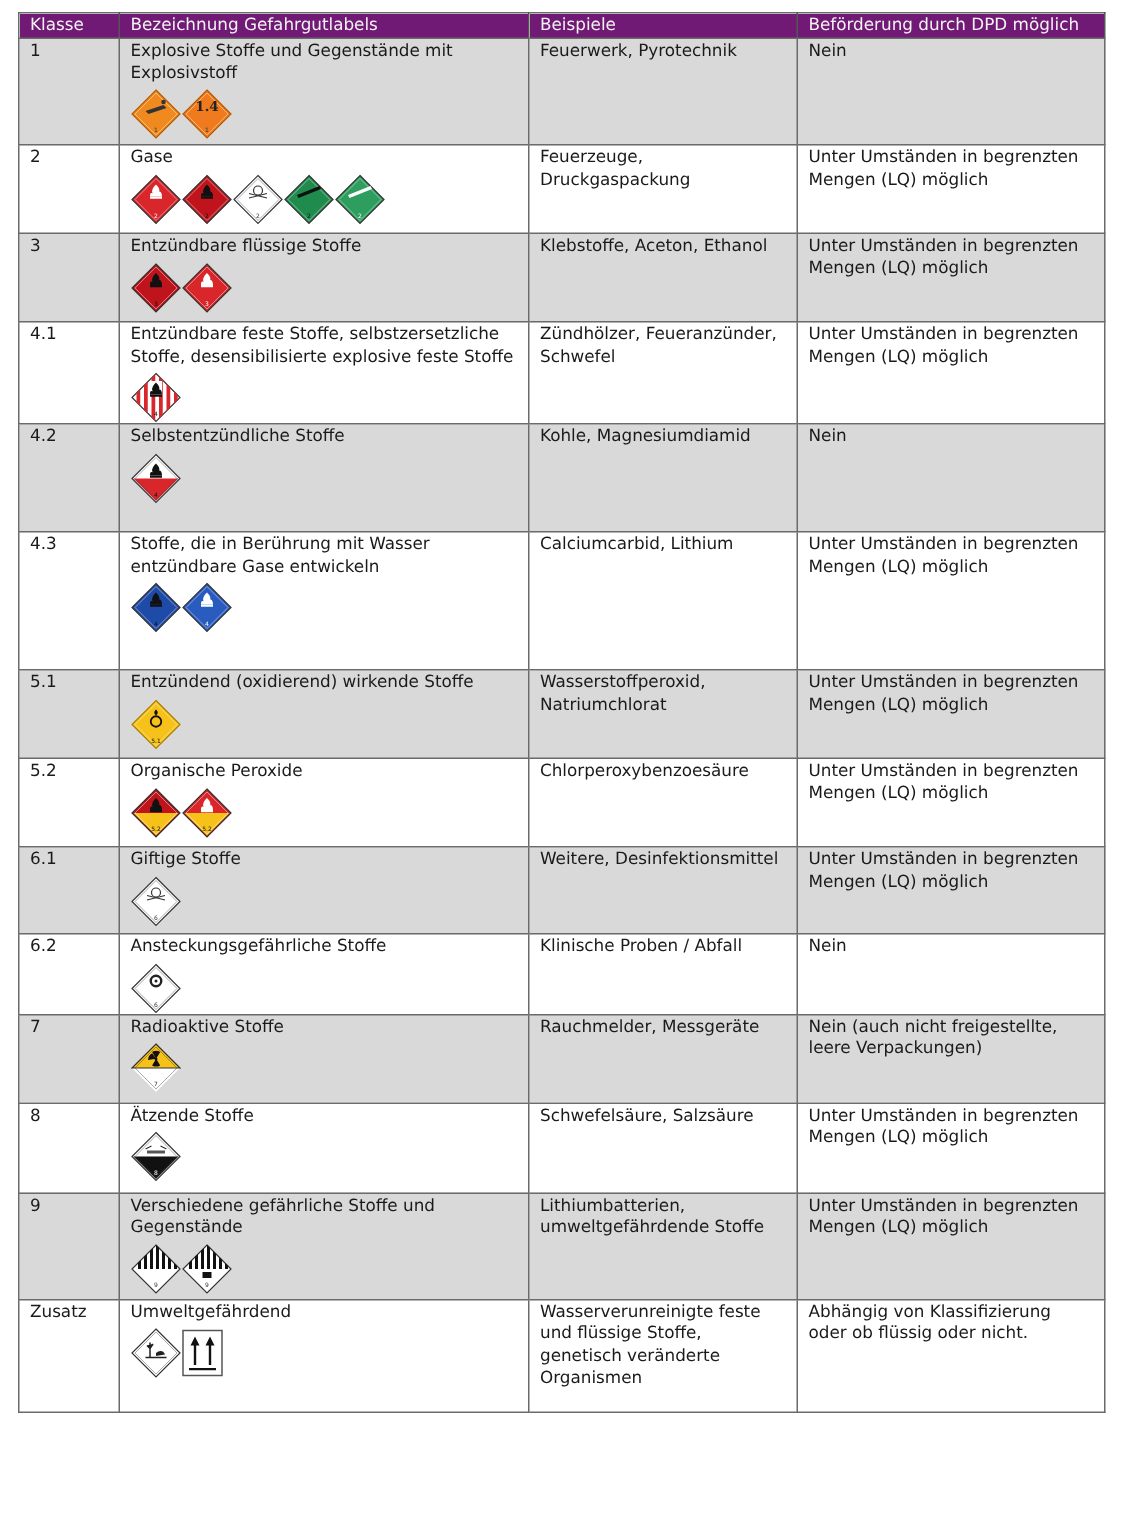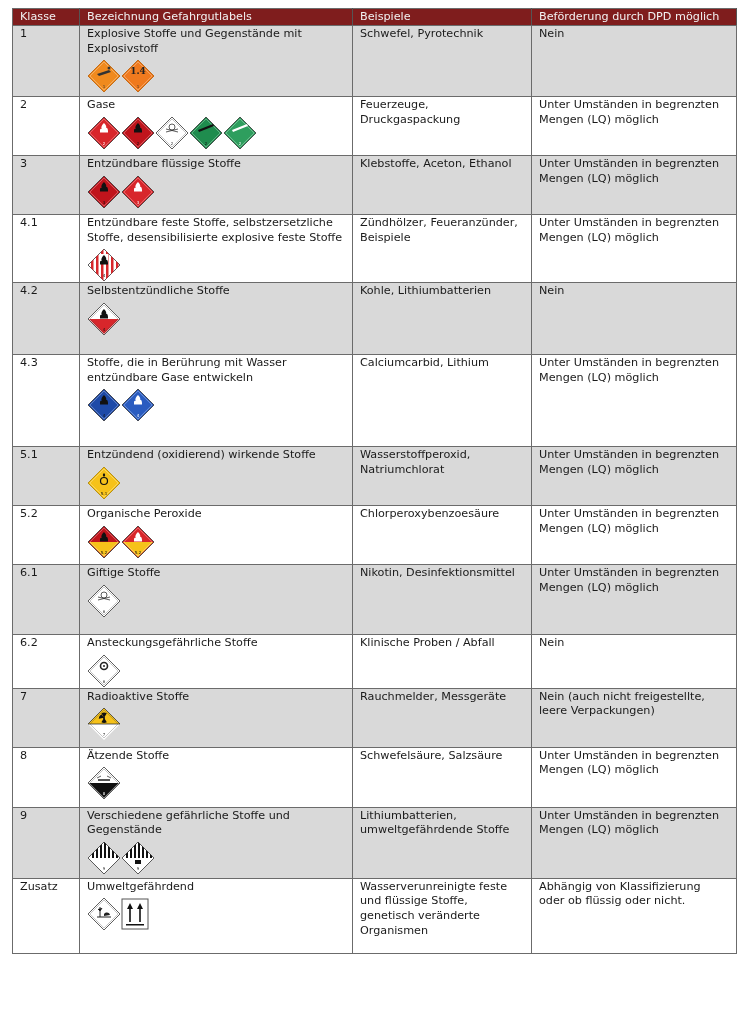--- a/index.html
+++ b/index.html
@@ -4,21 +4,21 @@
 <style>
   html, body { margin:0; padding:0; background:#ffffff; }
   body { width:749px; height:1024px; position:relative; overflow:hidden;
          font-family:"DejaVu Sans", sans-serif; color:#1a1a1a; }
   table.gg { position:absolute; left:12px; top:8px; border-collapse:collapse;
              table-layout:fixed; width:724px; font-size:11.2px; line-height:14.6px; }
   table.gg col.c1 { width:67px; }
   table.gg col.c2 { width:273px; }
   table.gg col.c3 { width:179px; }
   table.gg col.c4 { width:205px; }
-  table.gg th { background:#7f1d1d; color:#f2f2f2; font-weight:normal; text-align:left;
+  table.gg th { background:#701a75; color:#f2f2f2; font-weight:normal; text-align:left;
                 padding:0 7px; height:16px; border:1px solid #6b6b6b; border-right:1px solid #555; white-space:nowrap; overflow:hidden; }
   table.gg td { vertical-align:top; padding:1px 7px 0 7px; border:1px solid #6b6b6b; }
   tr.shade td { background:#d9d9d9; }
   tr.plain td { background:#ffffff; }
   .labels { display:flex; align-items:center; gap:0; margin-top:3px; }
   .dia { width:34px; height:34px; position:relative; display:inline-block; }
   .dia svg { width:34px; height:34px; display:block; }
   .sq svg { width:28px; height:32px; display:block; }
 </style>
 </head>
@@ -57,21 +57,21 @@
             <span class="dia">
               <svg viewBox="0 0 34 34">
                 <path d="M17,1 L33,17 L17,33 L1,17 Z" fill="#f07a1e" stroke="#b85a00" stroke-width="0.8"></path>
                 <path d="M17,3 L31,17 L17,31 L3,17 Z" fill="none" stroke="#fff" stroke-width="0.5" opacity="0.6"></path>
                 <text x="17" y="15" font-size="9" font-weight="bold" text-anchor="middle" fill="#222" font-family="DejaVu Serif, serif">1.4</text>
                 <text x="17" y="29" font-size="4" text-anchor="middle" fill="#333" font-family="DejaVu Sans, sans-serif">1</text>
               </svg>
             </span>
           </div>
     </td>
-    <td><span>Schwefel, Pyrotechnik</span></td>
+    <td><span>Feuerwerk, Pyrotechnik</span></td>
     <td><span>Nein</span></td>
       </tr>
       <tr class="plain" style="height: 59px;">
     <td><span>2</span></td>
     <td>
       <div>Gase</div>
       <div class="labels">
             <span class="dia">
               <svg viewBox="0 0 34 34">
                 <path d="M17,1 L33,17 L17,33 L1,17 Z" fill="#d8262b" stroke="#333" stroke-width="0.8"></path>
@@ -170,41 +170,41 @@
                   <rect x="29" y="0" width="2.5" height="34" fill="#d8262b"></rect>
                 </g>
                 <rect x="13" y="6" width="8" height="10" fill="#fff"></rect>
                 <path d="M17,7 C14,10 14,12 15,13 C13,12 13,14 13,15 L21,15 C21,13 20,11 19,12 C20,10 18,8 17,7 Z" fill="#111"></path>
                 <rect x="13" y="15" width="8" height="1.5" fill="#111"></rect>
                 <text x="17" y="29" font-size="4" text-anchor="middle" fill="#111" font-family="DejaVu Sans, sans-serif">4</text>
               </svg>
             </span>
           </div>
     </td>
-    <td><span>Zündhölzer, Feueranzünder, Beispiele</span></td>
+    <td><span>Zündhölzer, Feueranzünder, Schwefel</span></td>
     <td><span>Unter Umständen in begrenzten Mengen (LQ) möglich</span></td>
       </tr>
       <tr class="shade" style="height: 72px;">
     <td><span>4.2</span></td>
     <td>
       <div>Selbstentzündliche Stoffe</div>
       <div class="labels">
             <span class="dia">
               <svg viewBox="0 0 34 34">
                 <path d="M17,1 L33,17 L17,33 L1,17 Z" fill="#ffffff" stroke="#333" stroke-width="0.8"></path>
                 <path d="M2,17 L32,17 L17,32 Z" fill="#d8262b"></path>
                 <path d="M17,3 L31,17 L17,31 L3,17 Z" fill="none" stroke="#444" stroke-width="0.5" opacity="0.6"></path>
                 <path d="M17,7 C14,10 14,12 15,13 C13,12 13,14 13,15 L21,15 C21,13 20,11 19,12 C20,10 18,8 17,7 Z" fill="#111"></path>
                 <rect x="13" y="15" width="8" height="1.5" fill="#111"></rect>
                 <text x="17" y="29" font-size="4" text-anchor="middle" fill="#111" font-family="DejaVu Sans, sans-serif">4</text>
               </svg>
             </span>
           </div>
     </td>
-    <td><span>Kohle, Lithiumbatterien</span></td>
+    <td><span>Kohle, Magnesiumdiamid</span></td>
     <td><span>Nein</span></td>
       </tr>
       <tr class="plain" style="height: 92px;">
     <td><span>4.3</span></td>
     <td>
       <div>Stoffe, die in Berührung mit Wasser entzündbare Gase entwickeln</div>
       <div class="labels">
             <span class="dia">
               <svg viewBox="0 0 34 34">
                 <path d="M17,1 L33,17 L17,33 L1,17 Z" fill="#1e4aa8" stroke="#333" stroke-width="0.8"></path>
@@ -270,37 +270,37 @@
                 <path d="M17,7 C14,10 14,12 15,13 C13,12 13,14 13,15 L21,15 C21,13 20,11 19,12 C20,10 18,8 17,7 Z" fill="#fff"></path>
                 <rect x="13" y="15" width="8" height="1.5" fill="#fff"></rect>
                 <text x="17" y="29" font-size="4" text-anchor="middle" fill="#111" font-family="DejaVu Sans, sans-serif">5.2</text>
               </svg>
             </span>
           </div>
     </td>
     <td><span>Chlorperoxybenzoesäure</span></td>
     <td><span>Unter Umständen in begrenzten Mengen (LQ) möglich</span></td>
       </tr>
-      <tr class="shade" style="height: 70px;">
+      <tr class="shade" style="height: 58px;">
     <td><span>6.1</span></td>
     <td>
       <div>Giftige Stoffe</div>
       <div class="labels">
             <span class="dia">
               <svg viewBox="0 0 34 34">
                 <path d="M17,1 L33,17 L17,33 L1,17 Z" fill="#ffffff" stroke="#333" stroke-width="0.8"></path>
                 <path d="M17,3 L31,17 L17,31 L3,17 Z" fill="none" stroke="#444" stroke-width="0.5" opacity="0.6"></path>
                 <circle cx="17" cy="11" r="3" fill="none" stroke="#333" stroke-width="0.8"></circle>
                 <path d="M11,16 L23,13 M11,13 L23,16" stroke="#333" stroke-width="0.8"></path>
                 <text x="17" y="29" font-size="4" text-anchor="middle" fill="#333" font-family="DejaVu Sans, sans-serif">6</text>
               </svg>
             </span>
           </div>
     </td>
-    <td><span>Nikotin, Desinfektionsmittel</span></td>
+    <td><span>Weitere, Desinfektionsmittel</span></td>
     <td><span>Unter Umständen in begrenzten Mengen (LQ) möglich</span></td>
       </tr>
       <tr class="plain" style="height: 48px;">
     <td><span>6.2</span></td>
     <td>
       <div>Ansteckungsgefährliche Stoffe</div>
       <div class="labels">
             <span class="dia">
               <svg viewBox="0 0 34 34">
                 <path d="M17,1 L33,17 L17,33 L1,17 Z" fill="#ffffff" stroke="#333" stroke-width="0.8"></path>

